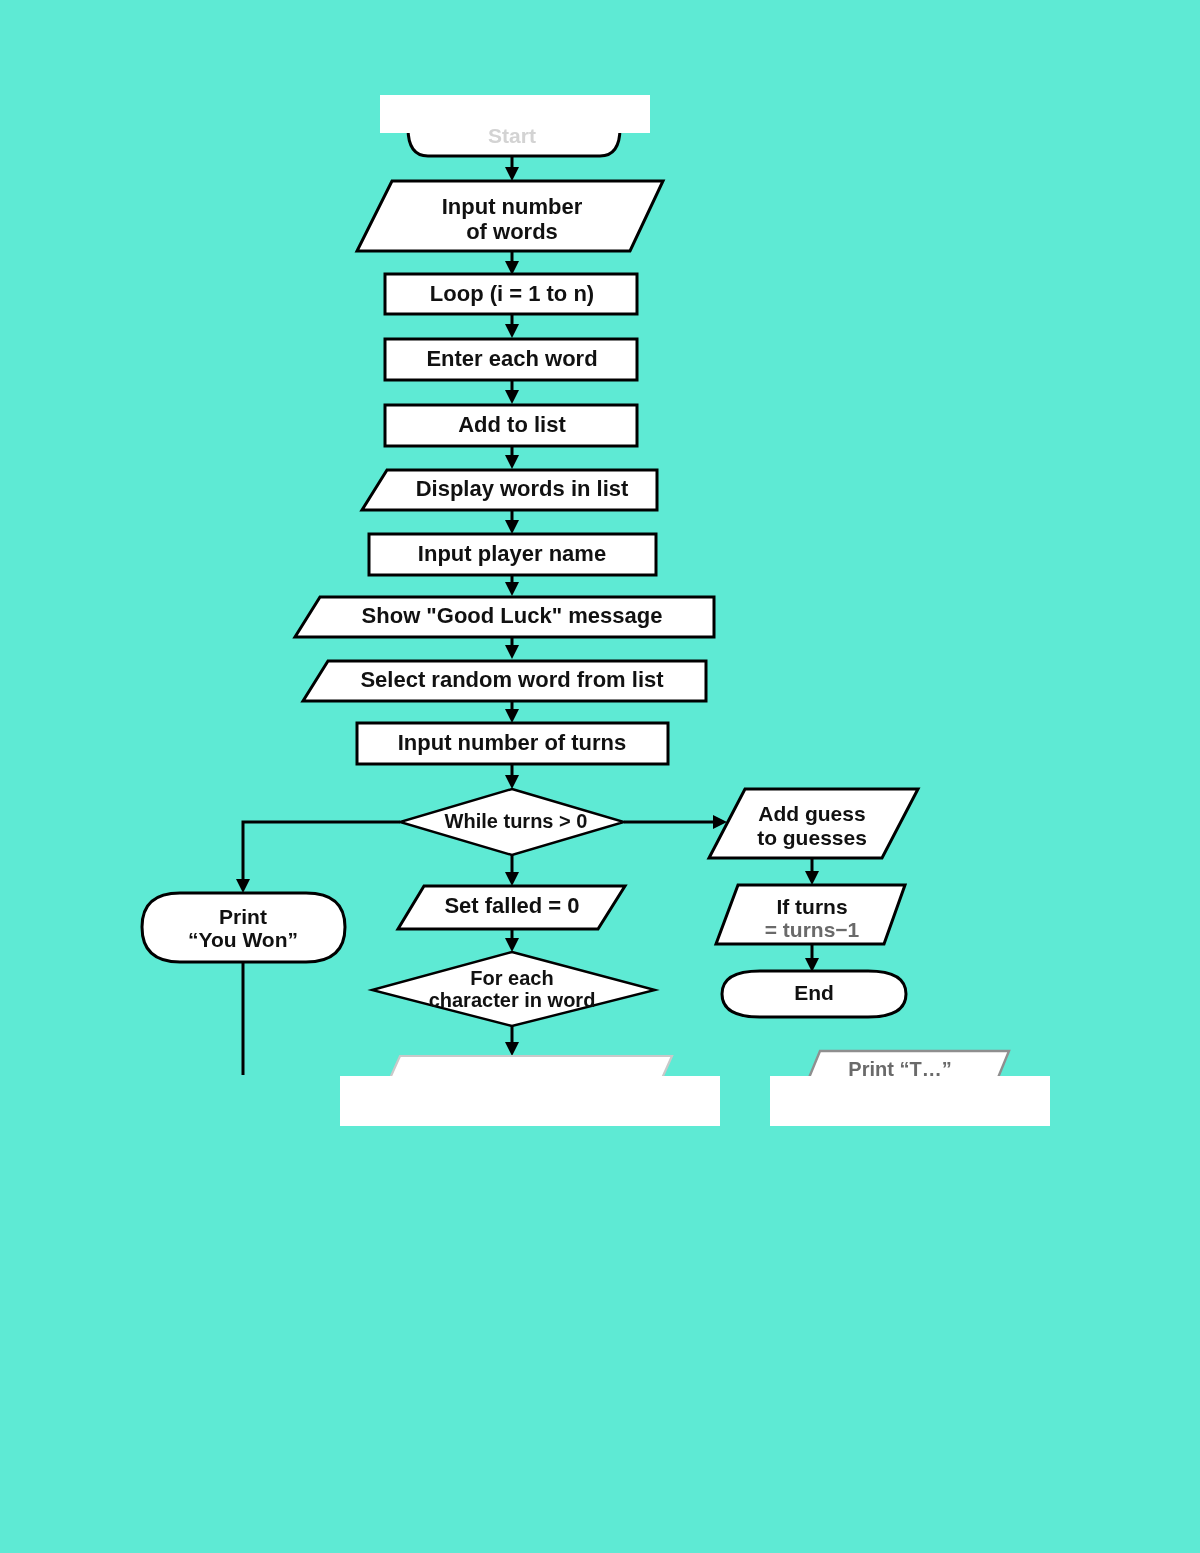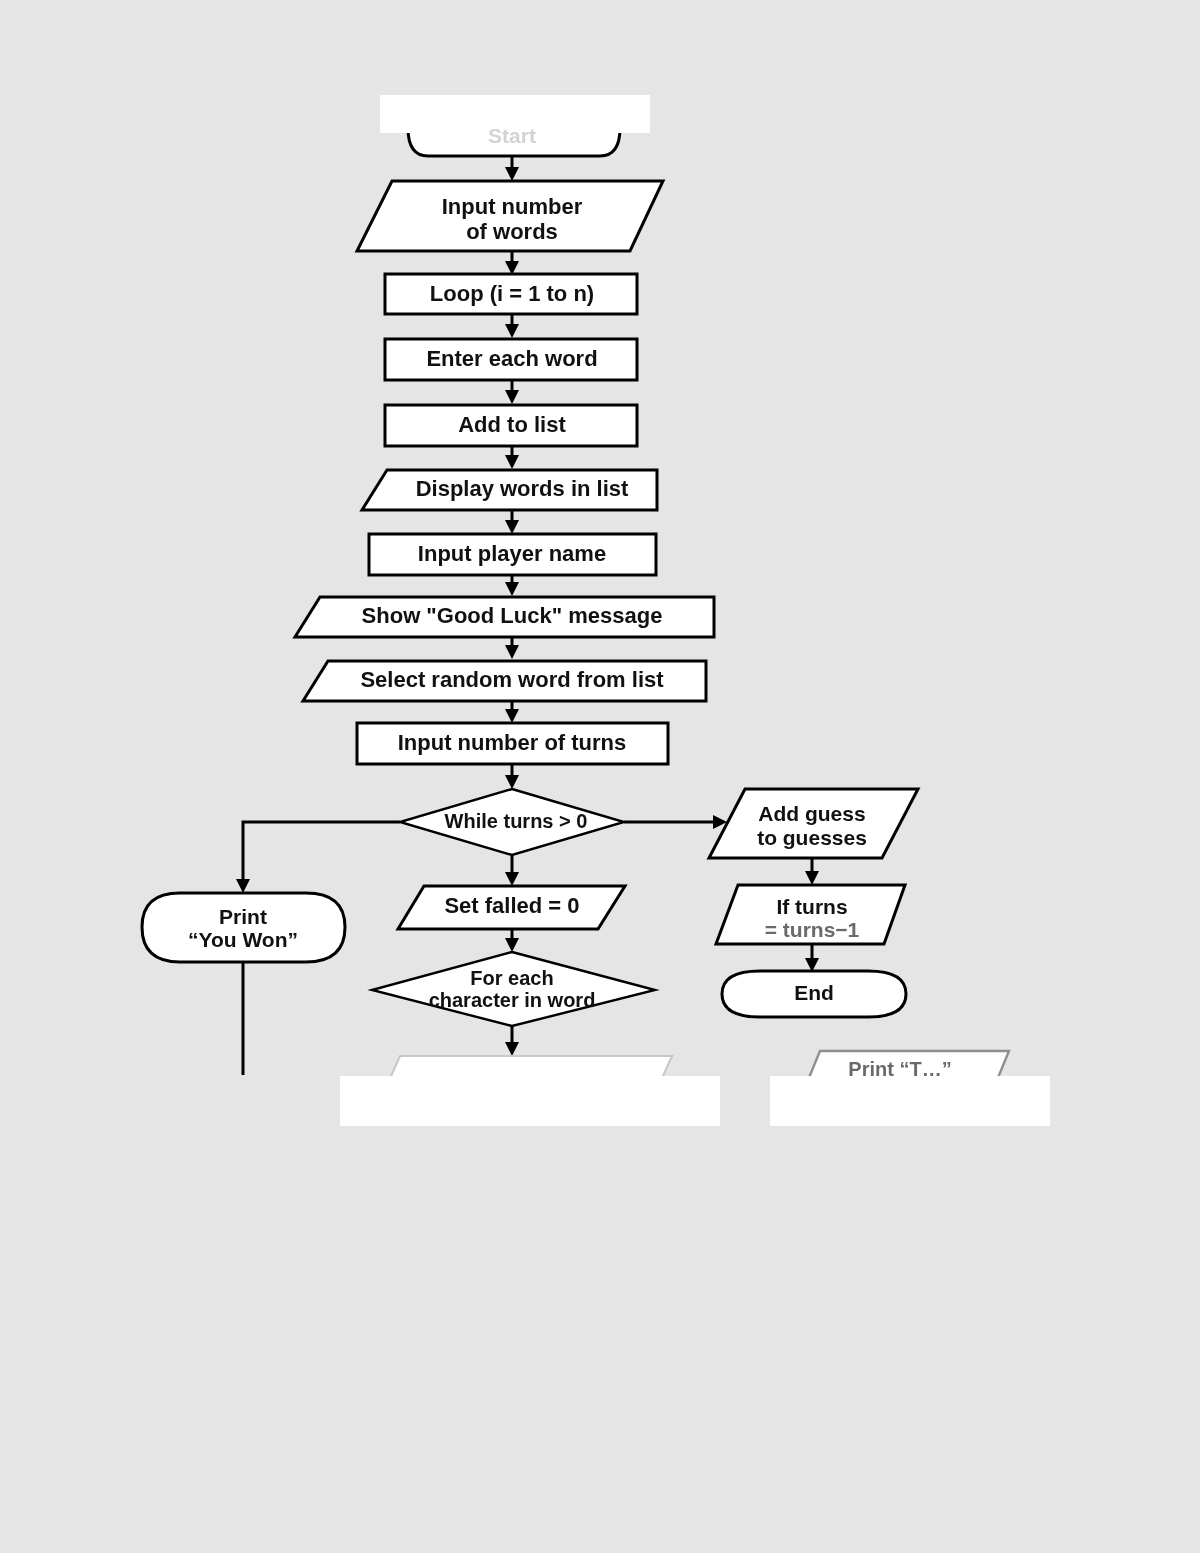--- a/index.html
+++ b/index.html
@@ -12,21 +12,21 @@
     width: 1200px;
     height: 1553px;
     font-family: "Liberation Sans", sans-serif;
     color: #000000;
     overflow: hidden;
   }
   #canvas-wrap {
     position: relative;
     width: 1200px;
     height: 1553px;
-    background: #e5e5e5;
+    background: #5eead4;
   }
   #flow-svg {
     position: absolute;
     left: 0;
     top: 0;
     width: 1200px;
     height: 1553px;
     display: block;
   }
   .shape-outline {

